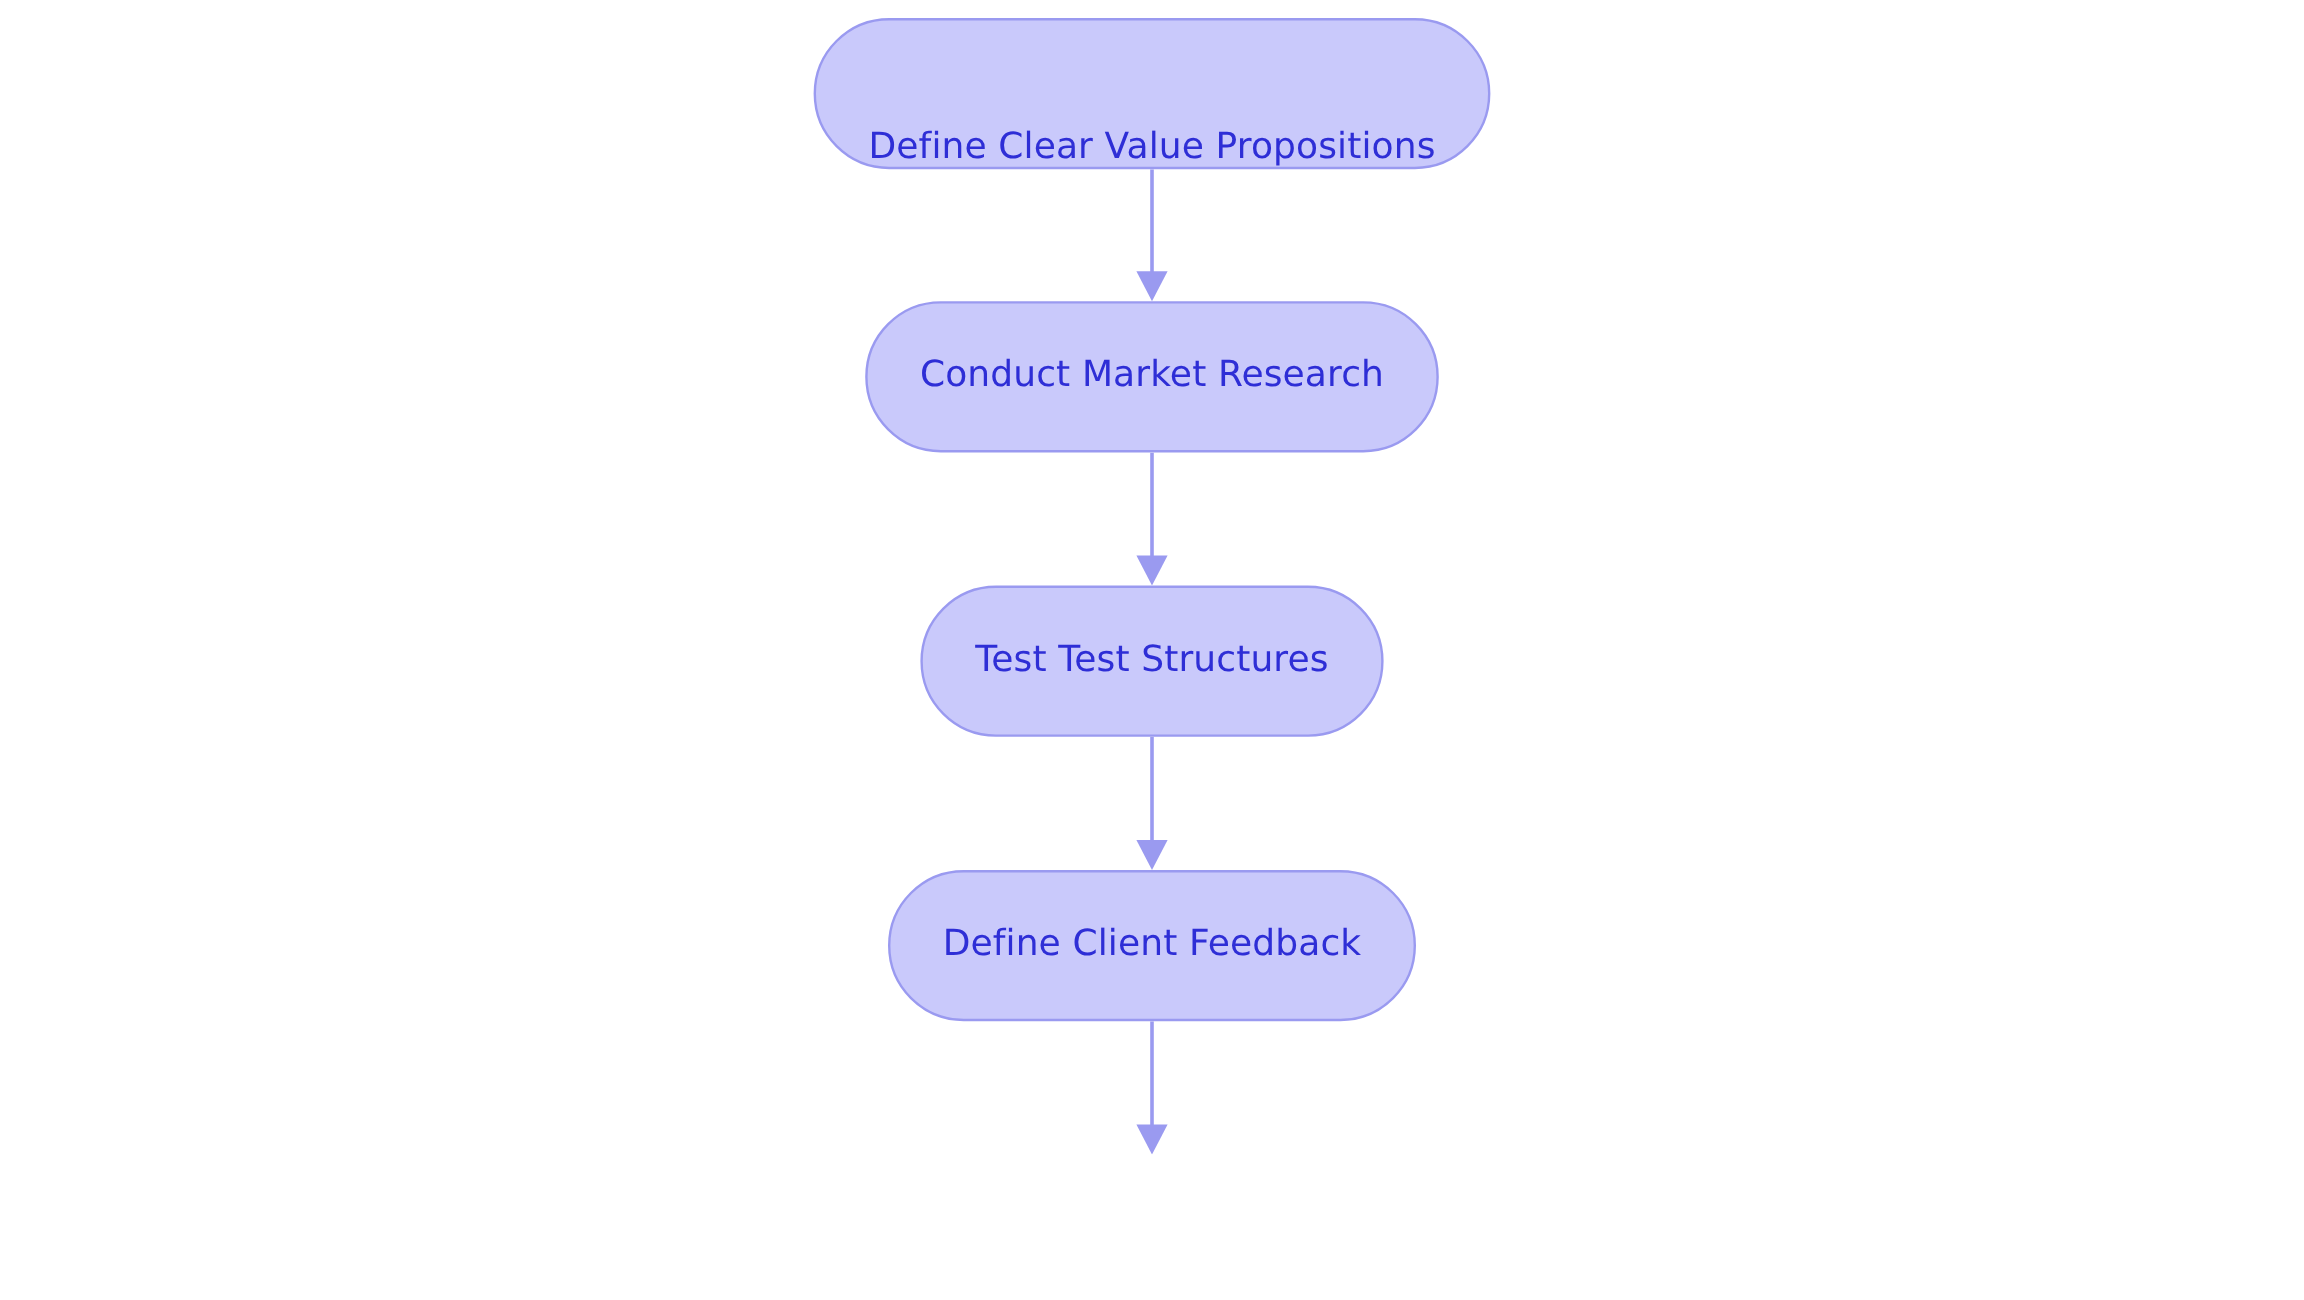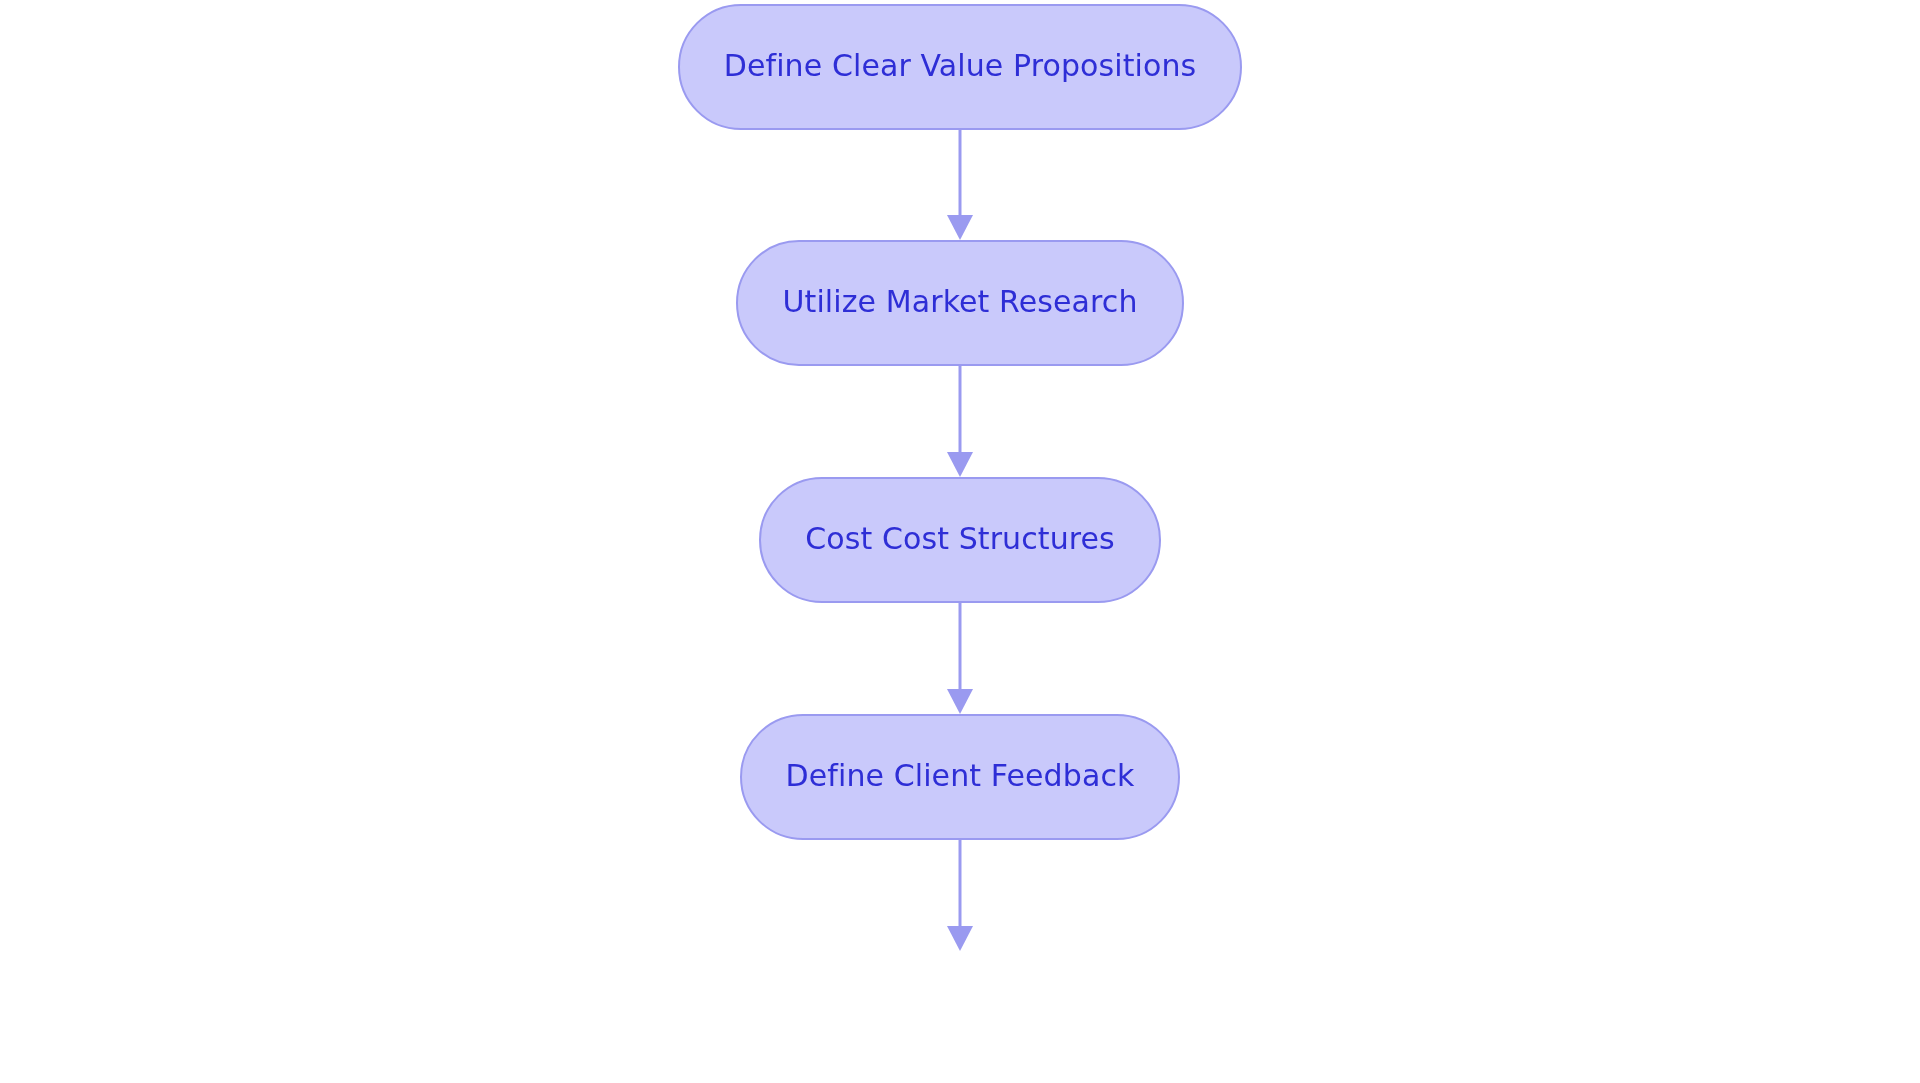--- a/index.html
+++ b/index.html
@@ -46,51 +46,51 @@
     display: block;
     transform: translateY(-1px);
   }
 
   .connector {
     width: 30px;
     display: block;
   }
 
   
-  .n0 { margin-top: 4px; }
+  .n0 { margin-top: 15px; align-items: flex-end; }
   .n1 { }
   .n2 { }
   .n3 { }
   .n4 { }
 </style>
 </head>
 <body>
 
 <div id="flowchart">
 
   <div class="node n0">
     <span class="node-label">Define Clear Value Propositions</span>
   </div>
 
   <svg class="connector" width="30" height="110" viewBox="0 0 30 110">
     <line x1="15" y1="0" x2="15" y2="88" stroke="#9a9af0" stroke-width="3"></line>
     <polygon points="2,85 28,85 15,110" fill="#9a9af0"></polygon>
   </svg>
 
   <div class="node n1">
-    <span class="node-label">Utilize Market Research</span>
+    <span class="node-label">Conduct Market Research</span>
   </div>
 
   <svg class="connector" width="30" height="111" viewBox="0 0 30 111">
     <line x1="15" y1="0" x2="15" y2="89" stroke="#9a9af0" stroke-width="3"></line>
     <polygon points="2,86 28,86 15,111" fill="#9a9af0"></polygon>
   </svg>
 
   <div class="node n2">
-    <span class="node-label">Cost Cost Structures</span>
+    <span class="node-label">Test Test Structures</span>
   </div>
 
   <svg class="connector" width="30" height="111" viewBox="0 0 30 111">
     <line x1="15" y1="0" x2="15" y2="89" stroke="#9a9af0" stroke-width="3"></line>
     <polygon points="2,86 28,86 15,111" fill="#9a9af0"></polygon>
   </svg>
 
   <div class="node n3">
     <span class="node-label">Define Client Feedback</span>
   </div>

